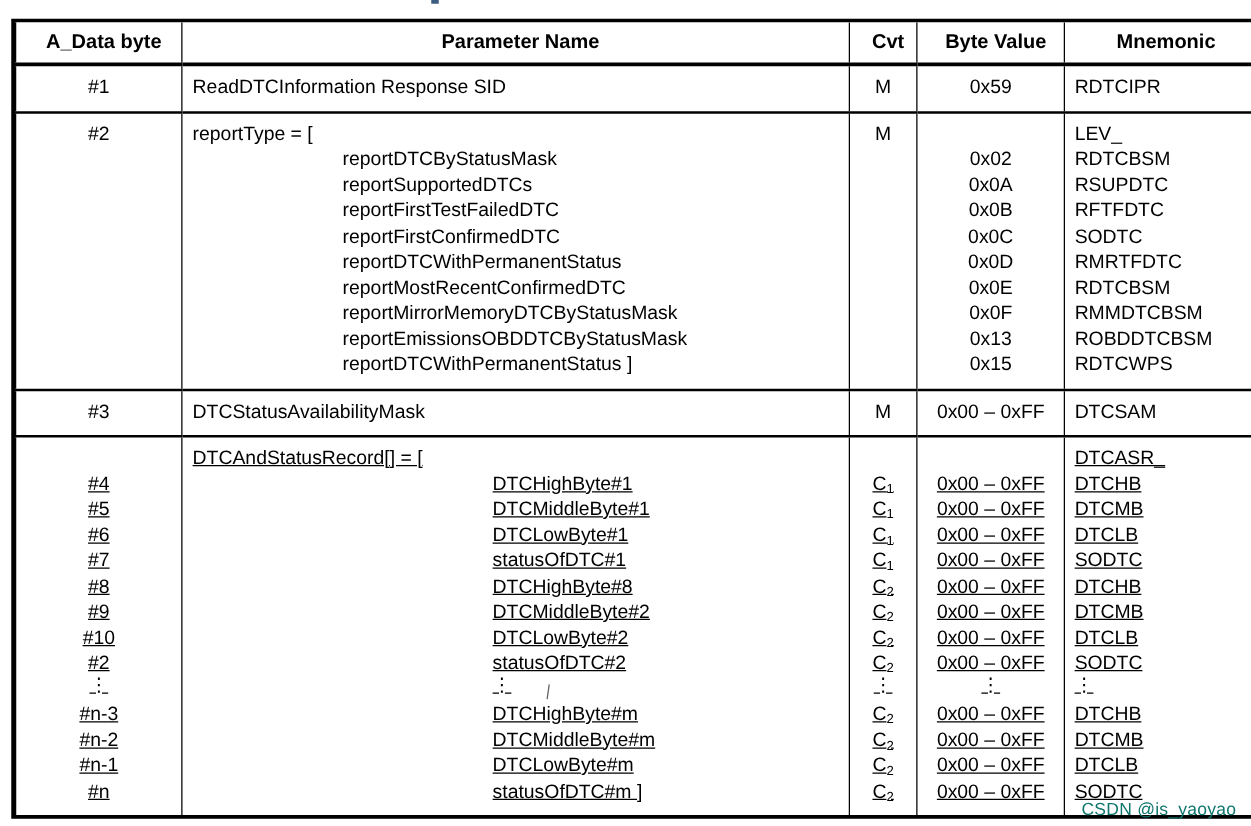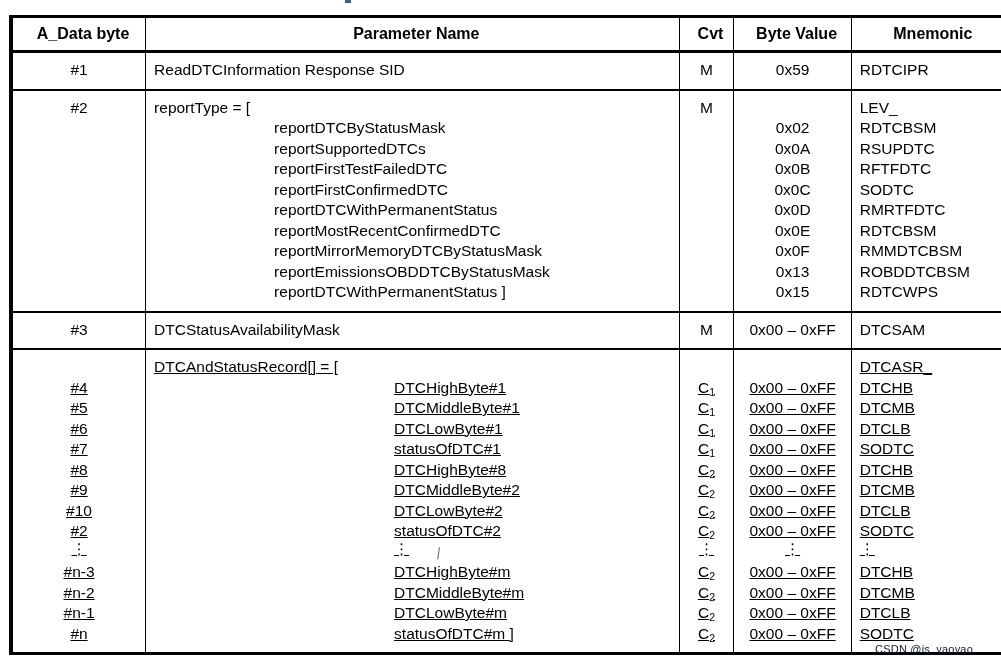--- a/index.html
+++ b/index.html
@@ -107,24 +107,24 @@
     height: 12px;
     background: #ffffff;
     border-left: 1px solid #3a3a3a;
     transform: rotate(8deg);
     opacity: .8;
   }
 
   
   .watermark {
     position: absolute;
-    right: 28px;
+    right: 12px;
     bottom: 6px;
-    font-size: 11px;
-    color: #0f172a;
+    font-size: 14px;
+    color: #0f766e;
     letter-spacing: .2px;
     white-space: nowrap;
   }
 </style>
 </head>
 <body>
 
 <div class="top-artifact"></div>
 
 <div class="table-wrap">

